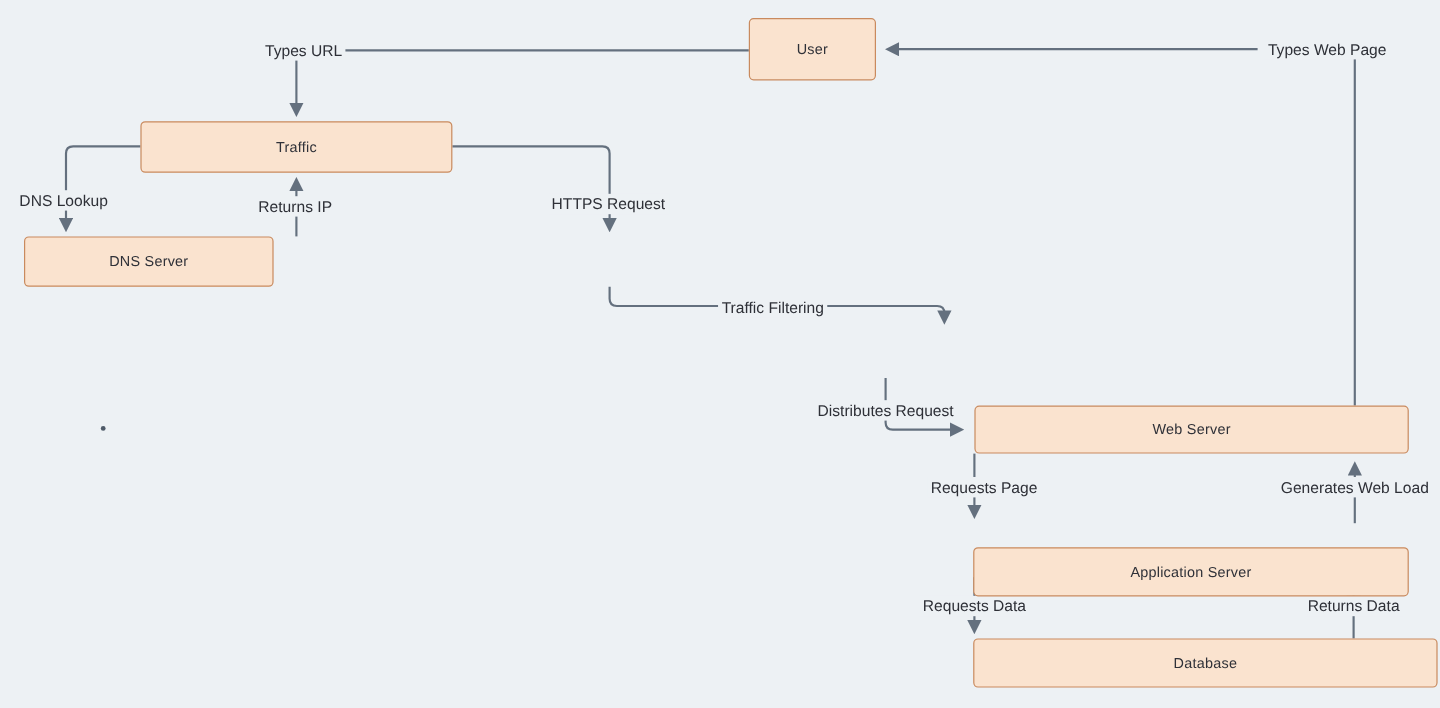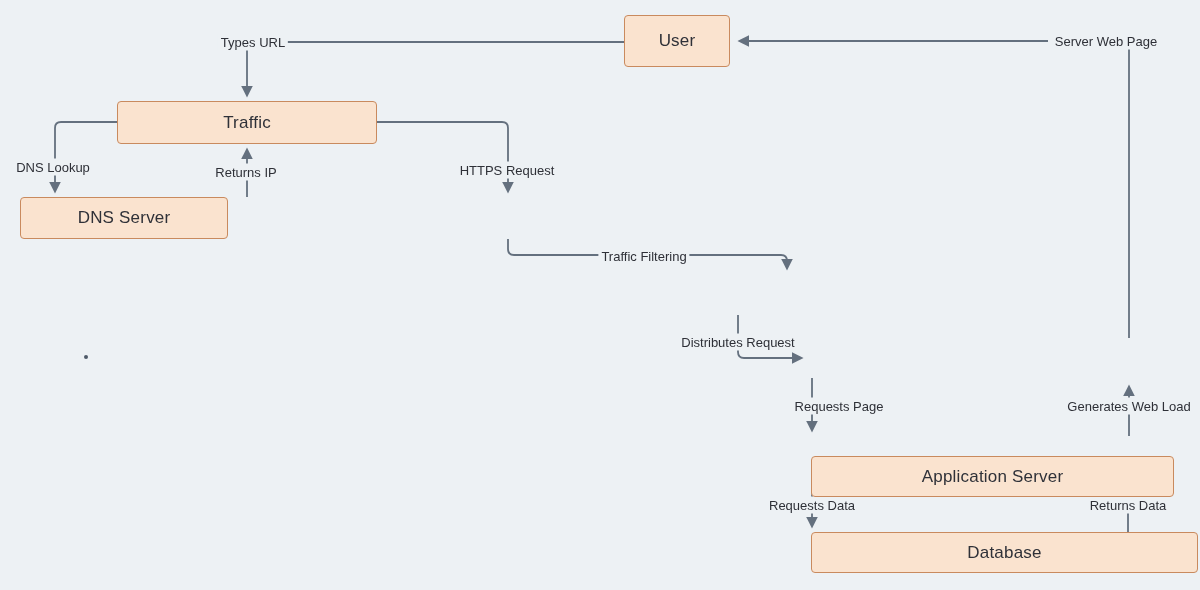--- a/index.html
+++ b/index.html
@@ -18,21 +18,21 @@
   }
   svg.connectors{position:absolute;left:0;top:0;z-index:1;}
   svg.connectors path.edge{fill:none;stroke:var(--edge-line);stroke-width:1.8;stroke-linejoin:round;}
   svg.connectors .arrowhead{fill:var(--edge-line);}
   .node{
     position:absolute;z-index:3;box-sizing:border-box;
     background:var(--node-fill);
     border:1.5px solid var(--node-border);
     border-radius:4px;
     display:flex;align-items:center;justify-content:center;
-    color:var(--node-text);font-size:17px;letter-spacing:.2px;
+    color:var(--node-text);font-size:12px;letter-spacing:.2px;
   }
   .edge-label{
     position:absolute;z-index:2;transform:translate(-50%,-50%);
     font-size:13px;color:var(--edge-label-text);
     background:var(--background);padding:1px 3px;white-space:nowrap;
   }
 </style>
 </head>
 <body>
 
@@ -81,34 +81,37 @@
   <div class="node" style="left:117px;top:101px;width:260px;height:43px">
     <span>Traffic</span>
   </div>
 
   <div class="node" style="left:20px;top:197px;width:208px;height:42px">
     <span>DNS Server</span>
   </div>
 
 
 
+  <div class="node" style="left:812px;top:338px;width:362px;height:40px">
+    <span>Web Server</span>
+  </div>
 
   <div class="node" style="left:811px;top:456px;width:363px;height:41px">
     <span>Application Server</span>
   </div>
 
   <div class="node" style="left:811px;top:532px;width:387px;height:41px">
     <span>Database</span>
   </div>
 
   <span class="edge-label" style="left:253px;top:42px">Types URL</span>
   <span class="edge-label" style="left:53px;top:167px">DNS Lookup</span>
   <span class="edge-label" style="left:246px;top:172px">Returns IP</span>
   <span class="edge-label" style="left:507px;top:170px">HTTPS Request</span>
   <span class="edge-label" style="left:644px;top:256px">Traffic Filtering</span>
   <span class="edge-label" style="left:738px;top:342px">Distributes Request</span>
-  <span class="edge-label" style="left:1106px;top:41px">Server Web Page</span>
-  <span class="edge-label" style="left:839px;top:406px">Requests Page</span>
+  <span class="edge-label" style="left:1106px;top:41px">Types Web Page</span>
+  <span class="edge-label" style="left:820px;top:406px">Requests Page</span>
   <span class="edge-label" style="left:1129px;top:406px">Generates Web Load</span>
   <span class="edge-label" style="left:812px;top:505px">Requests Data</span>
   <span class="edge-label" style="left:1128px;top:505px">Returns Data</span>
 
 </div>
 
 </body></html>

